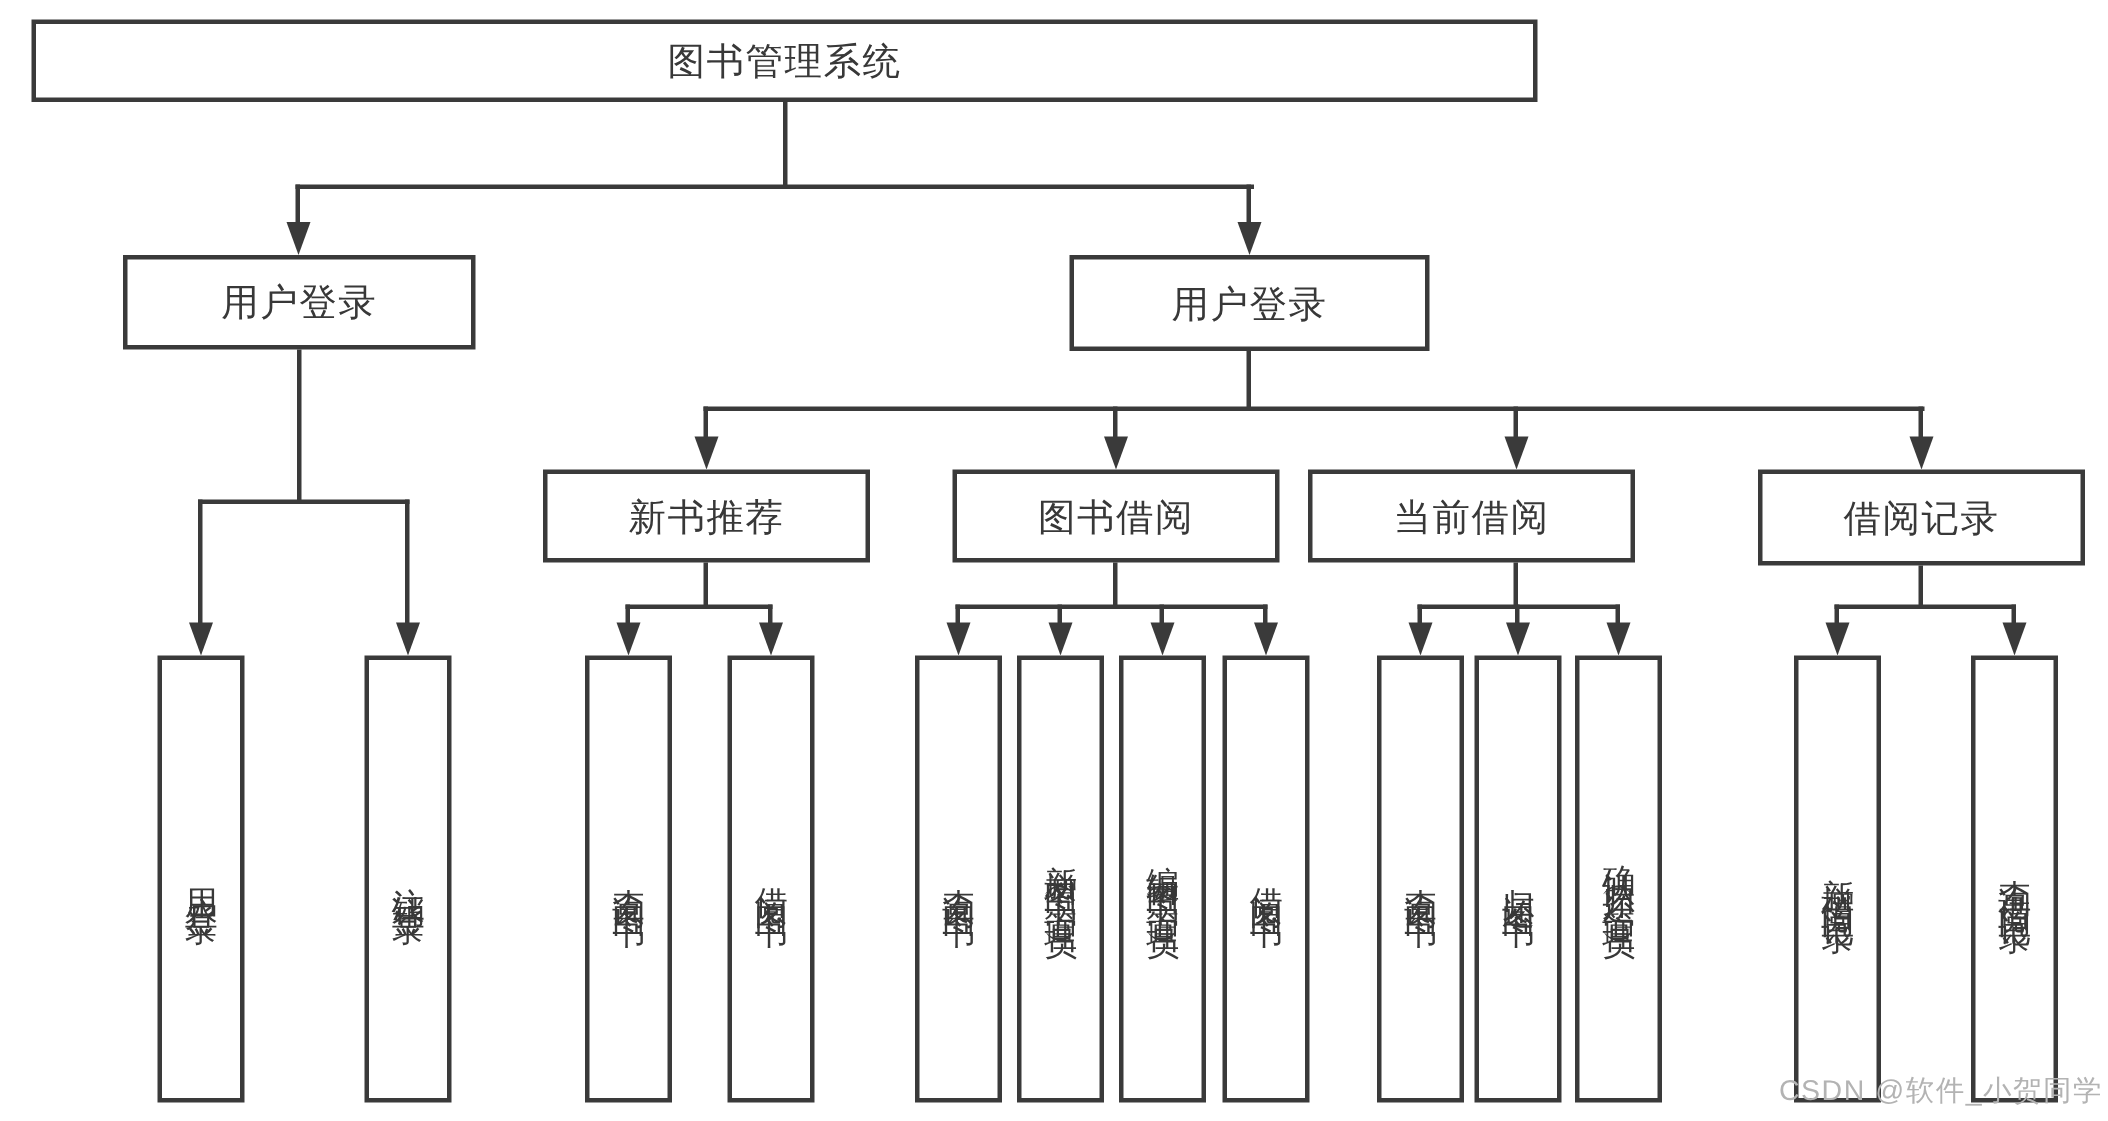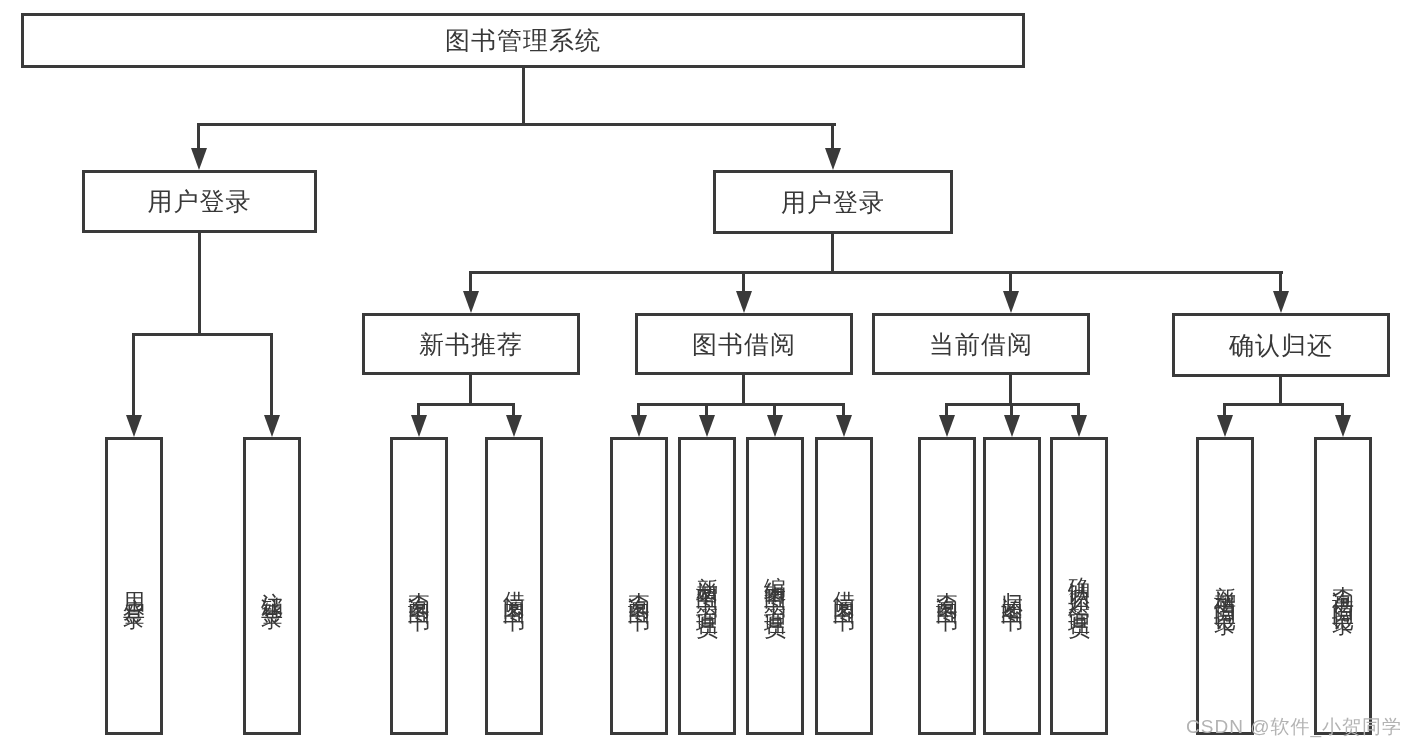--- a/index.html
+++ b/index.html
@@ -72,21 +72,21 @@
   <div class="box" style="left:362px;top:313px;width:218px;height:62px">
     <span class="hlabel">新书推荐</span>
   </div>
   <div class="box" style="left:635px;top:313px;width:218px;height:62px">
     <span class="hlabel">图书借阅</span>
   </div>
   <div class="box" style="left:872px;top:313px;width:218px;height:62px">
     <span class="hlabel">当前借阅</span>
   </div>
   <div class="box" style="left:1172px;top:313px;width:218px;height:64px">
-    <span class="hlabel">确认归还</span>
+    <span class="hlabel">借阅记录</span>
   </div>
 
   <div class="line" style="left:469px;top:375px;width:3px;height:31px"></div>
   <div class="line" style="left:417px;top:403px;width:98px;height:3px"></div>
   <div class="line" style="left:417px;top:403px;width:3px;height:14px"></div>
   <div class="line" style="left:512px;top:403px;width:3px;height:14px"></div>
   <div class="arrow" style="left:411px;top:415px"></div>
   <div class="arrow" style="left:506px;top:415px"></div>
 
   <div class="line" style="left:742px;top:375px;width:3px;height:31px"></div>

